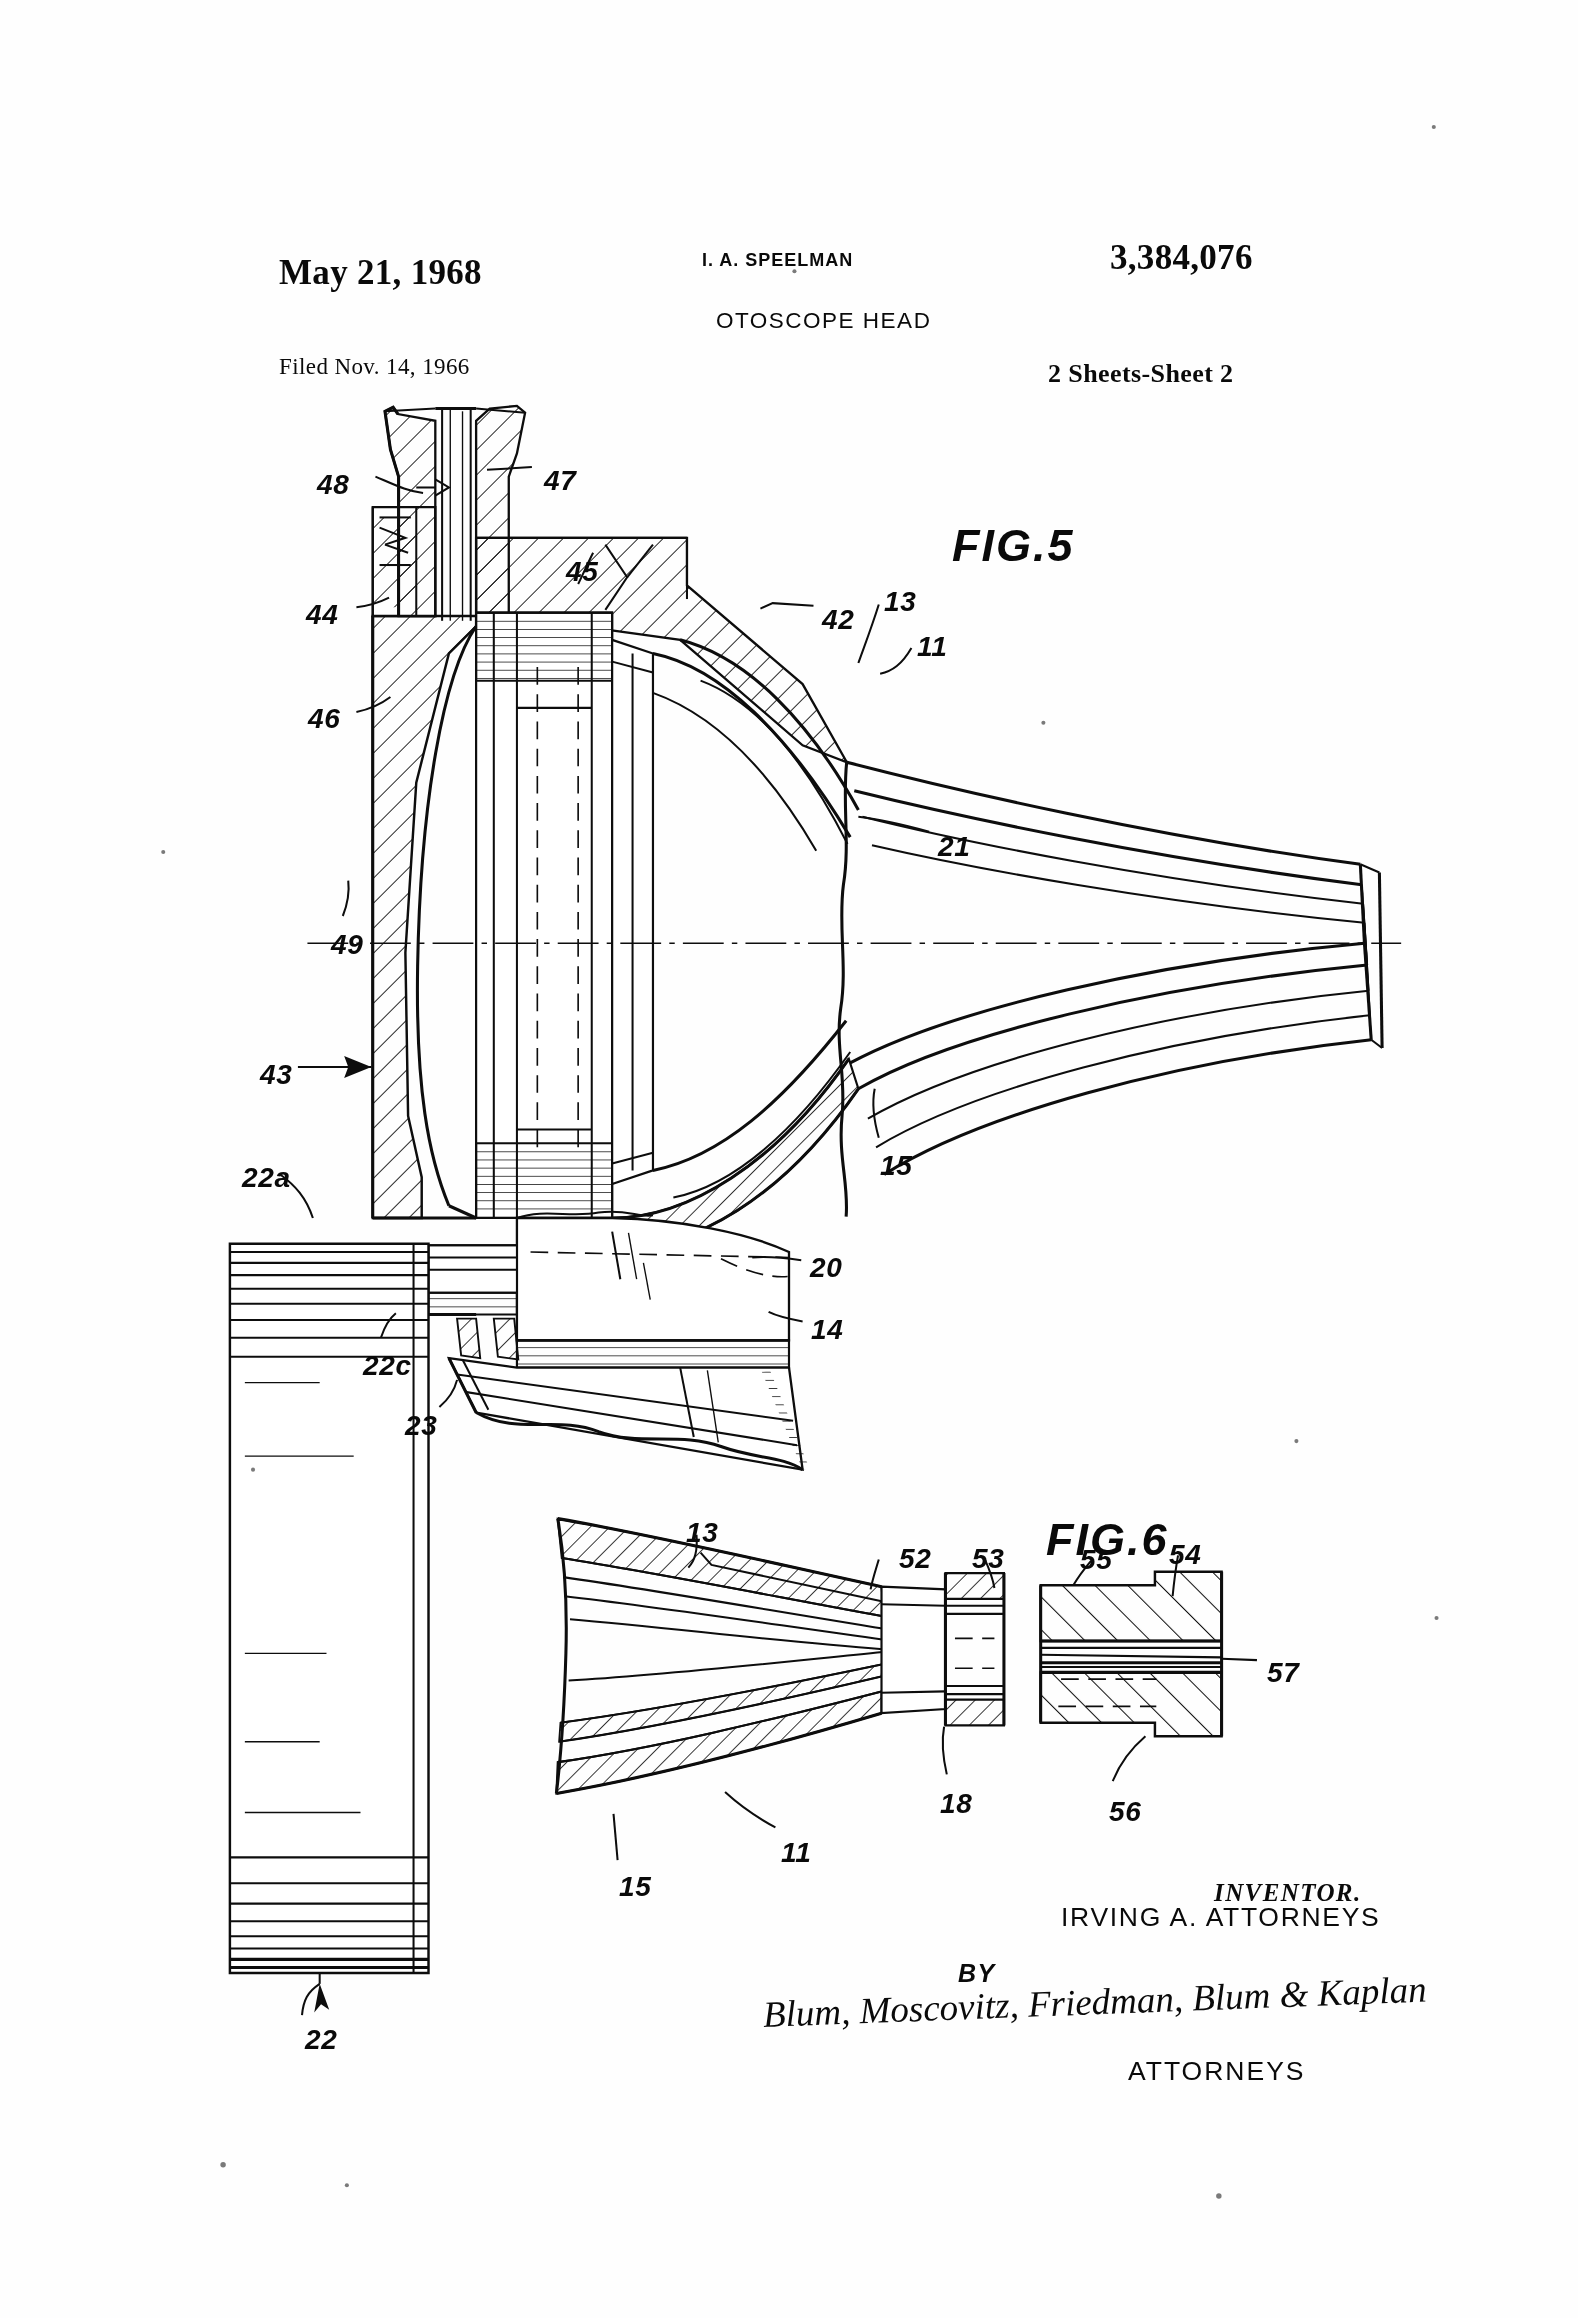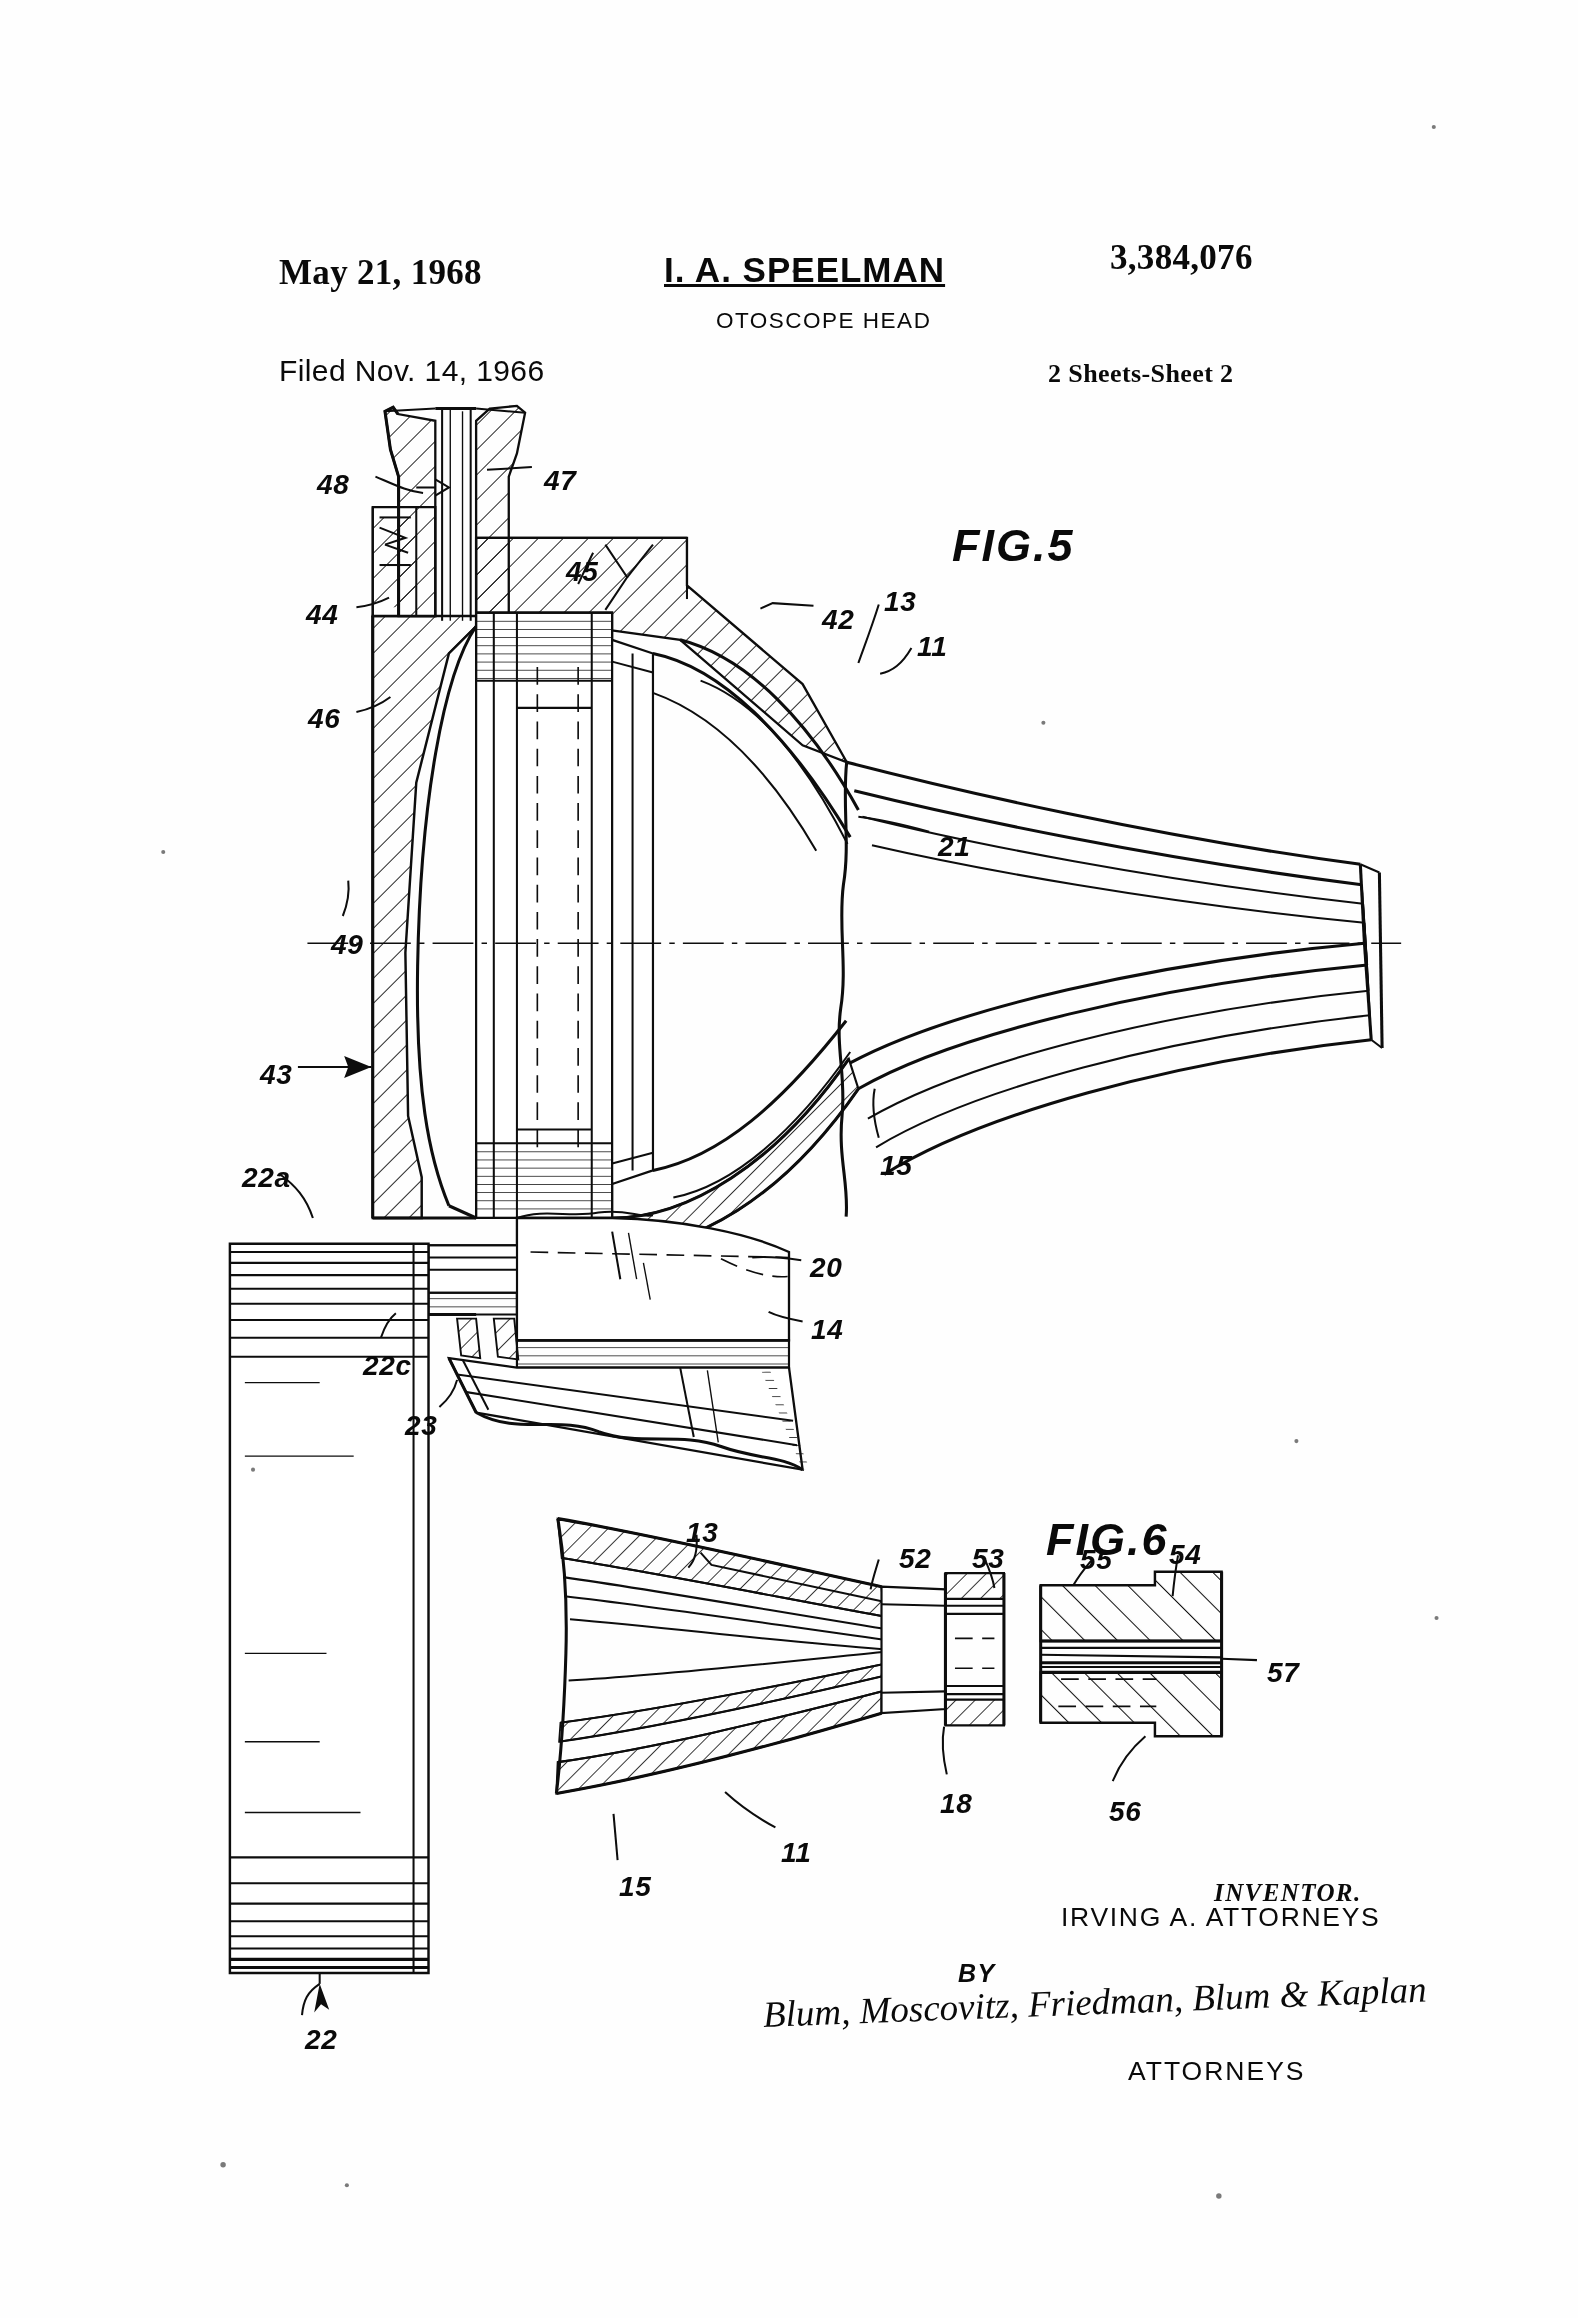--- a/index.html
+++ b/index.html
@@ -7,28 +7,28 @@
     width:1578px;height:2319px;position:relative;overflow:hidden;
     font-family:"Liberation Serif", serif;
     background:#fefefe;
   }
   .page{position:absolute;inset:0;}
 
   
   .hdr{position:absolute;color:#0a0a0a;white-space:nowrap;}
   #date-line{left:279px;top:253px;font-family:"Liberation Serif",serif;
     font-weight:700;font-size:35px;letter-spacing:0.3px;}
-  #inventor-line{left:664px;top:250px;font-family:"Liberation Sans",sans-serif;
-    font-weight:700;font-size:35px;letter-spacing:1px;text-decoration:underline;}
+  #inventor-line{left:702px;top:250px;font-family:"Liberation Sans",sans-serif;
+    font-weight:700;font-size:18px;letter-spacing:1px;}
   #patno-line{left:1110px;top:238px;font-family:"Liberation Serif",serif;
     font-weight:700;font-size:35px;letter-spacing:0.3px;}
   #title-line{left:716px;top:308px;font-family:"Liberation Sans",sans-serif;
     font-weight:400;font-size:22.5px;letter-spacing:1.5px;}
-  #filed-line{left:279px;top:354px;font-family:Liberation Sans, sans-serif;
-    font-weight:400;font-size:30px;letter-spacing:0.4px;}
+  #filed-line{left:279px;top:354px;font-family:Liberation Serif, serif;
+    font-weight:400;font-size:23px;letter-spacing:0.4px;}
   #sheet-line{left:1048px;top:359px;font-family:"Liberation Serif",serif;
     font-weight:700;font-size:26px;letter-spacing:0.4px;}
 
   
   .figcap{position:absolute;font-family:"Liberation Sans",sans-serif;
     font-style:italic;font-weight:700;font-size:45px;letter-spacing:2px;color:#0a0a0a;margin-top:44px;}
   #fig5-caption{left:952px;top:476px;}
   #fig6-caption{left:1046px;top:1470px;text-align:center;}
 
   

